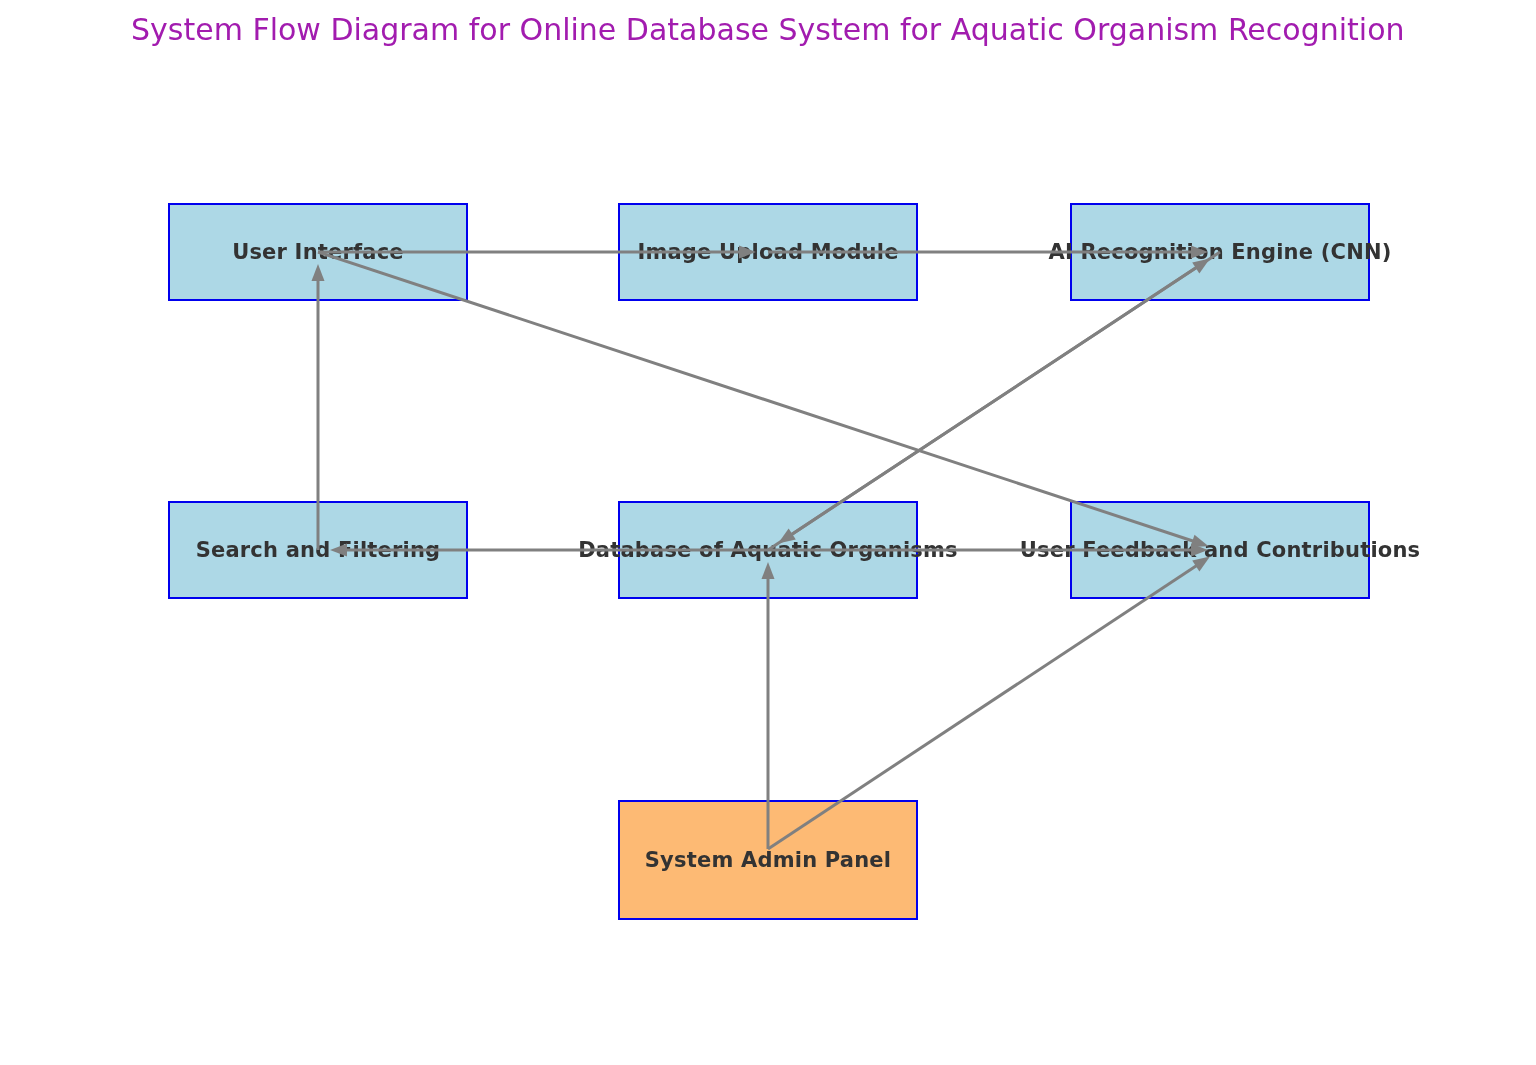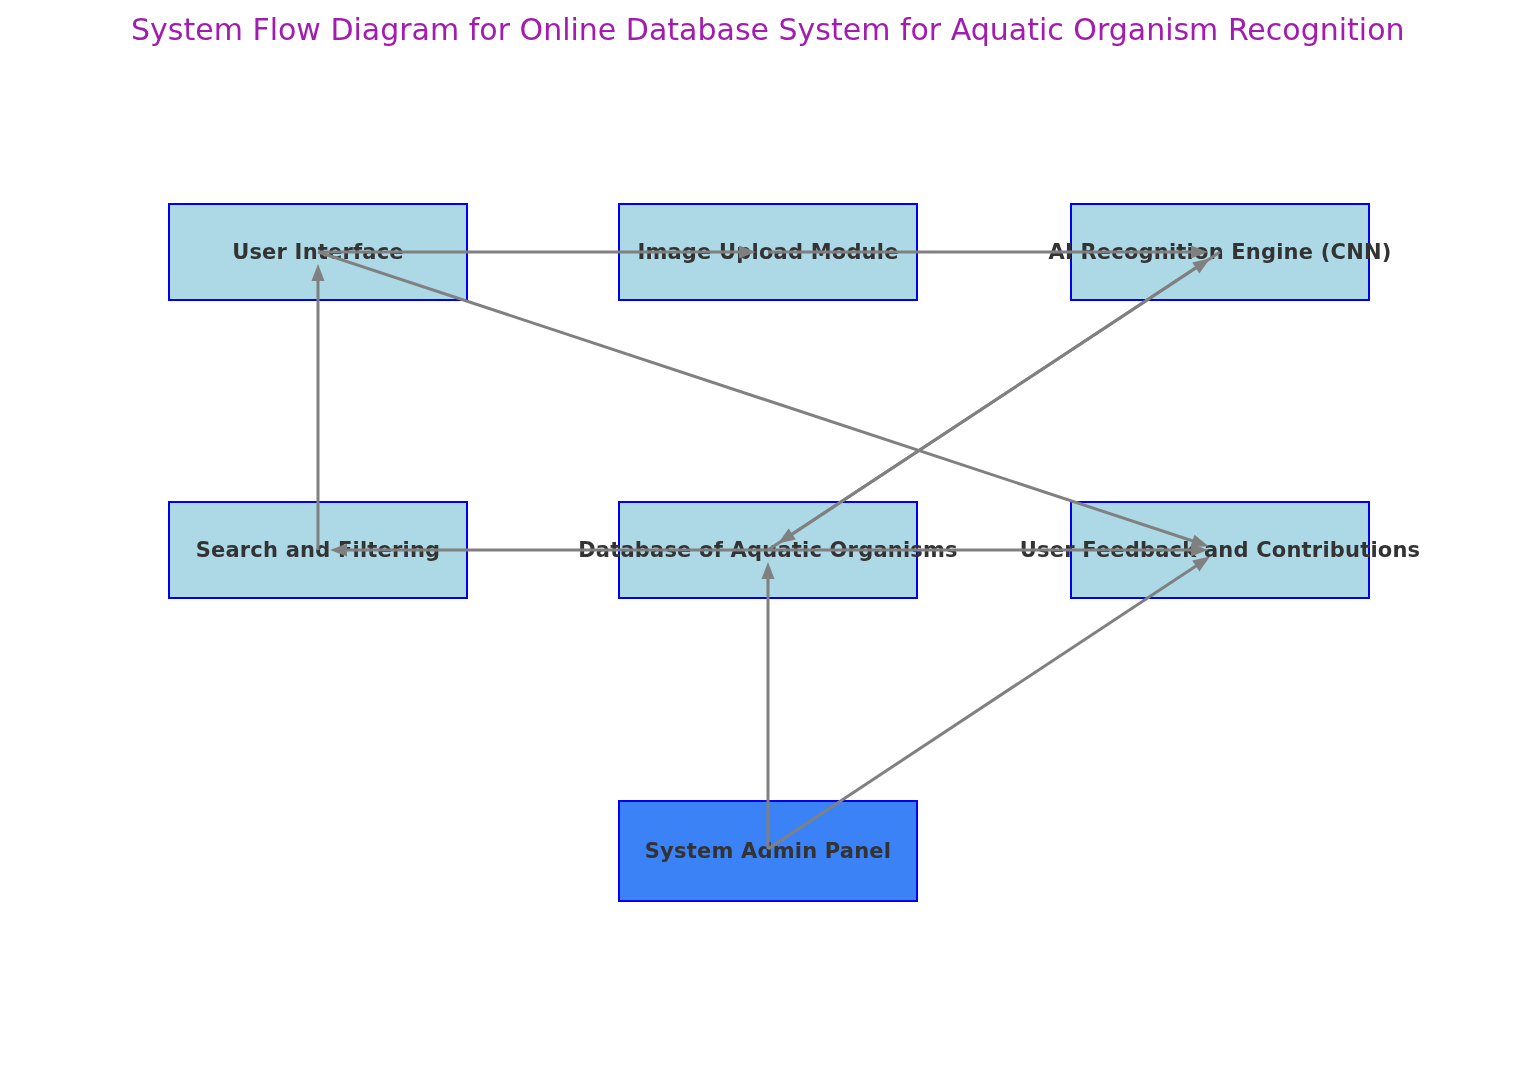--- a/index.html
+++ b/index.html
@@ -73,21 +73,21 @@
       </div>
       <div class="node" style="left: 168px; top: 501px; width: 300px; height: 98px; background: rgb(173, 216, 230); border-color: rgb(0, 0, 238);">
         <span class="label" style="color: rgb(51, 51, 51);">Search and Filtering</span>
       </div>
       <div class="node" style="left: 618px; top: 501px; width: 300px; height: 98px; background: rgb(173, 216, 230); border-color: rgb(0, 0, 238);">
         <span class="label" style="color: rgb(51, 51, 51);">Database of Aquatic Organisms</span>
       </div>
       <div class="node" style="left: 1070px; top: 501px; width: 300px; height: 98px; background: rgb(173, 216, 230); border-color: rgb(0, 0, 238);">
         <span class="label" style="color: rgb(51, 51, 51);">User Feedback and Contributions</span>
       </div>
-      <div class="node" style="left: 618px; top: 800px; width: 300px; height: 102px; background: #3b82f6; border-color: rgb(0, 0, 238);">
+      <div class="node" style="left: 618px; top: 800px; width: 300px; height: 120px; background: #fdba74; border-color: rgb(0, 0, 238);">
         <span class="label" style="color: rgb(51, 51, 51);">System Admin Panel</span>
       </div>
     </div>
 
   <svg class="edges-layer" id="edges" width="1536" height="1065" viewBox="0 0 1536 1065">
       <line x1="318" y1="252" x2="741" y2="252" stroke="#808080" stroke-width="3"></line>
       <polygon points="756,252 739,258.5 739,245.5" fill="#808080"></polygon>
       <line x1="768" y1="252" x2="1193" y2="252" stroke="#808080" stroke-width="3"></line>
       <polygon points="1208,252 1191,258.5 1191,245.5" fill="#808080"></polygon>
       <line x1="1220" y1="252" x2="790.5417880979466" y2="535.1383786433892" stroke="#808080" stroke-width="3"></line>

